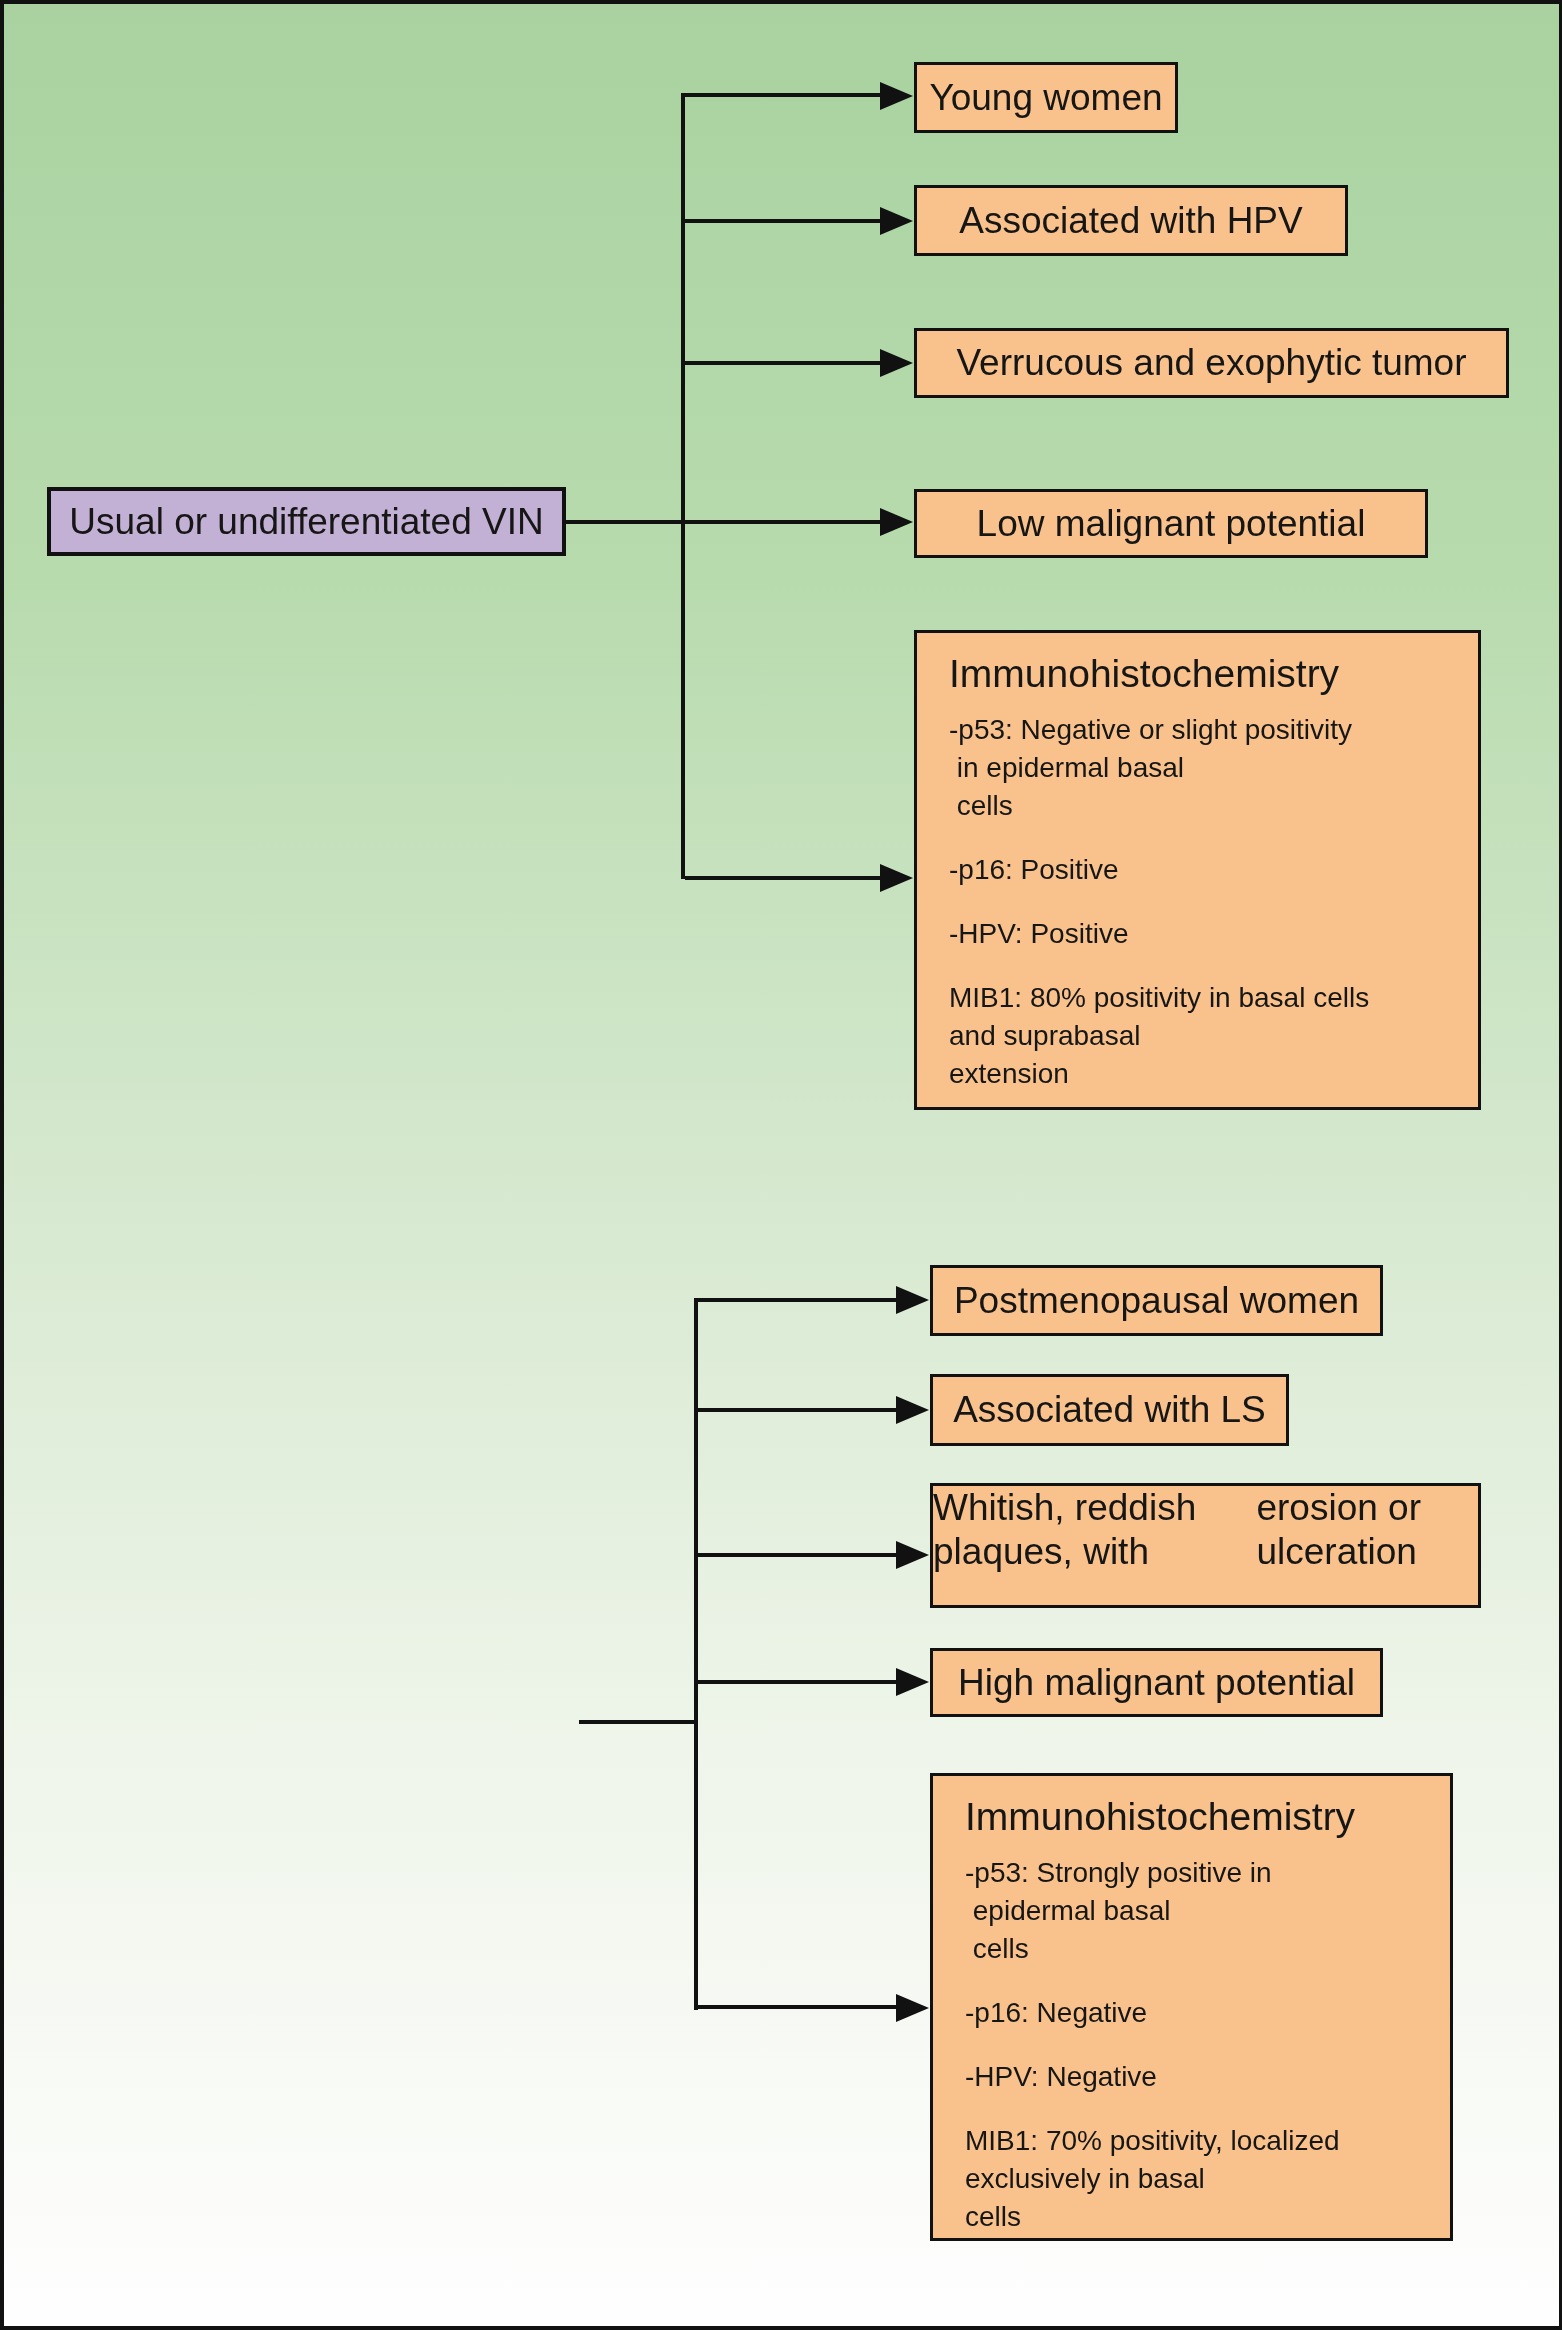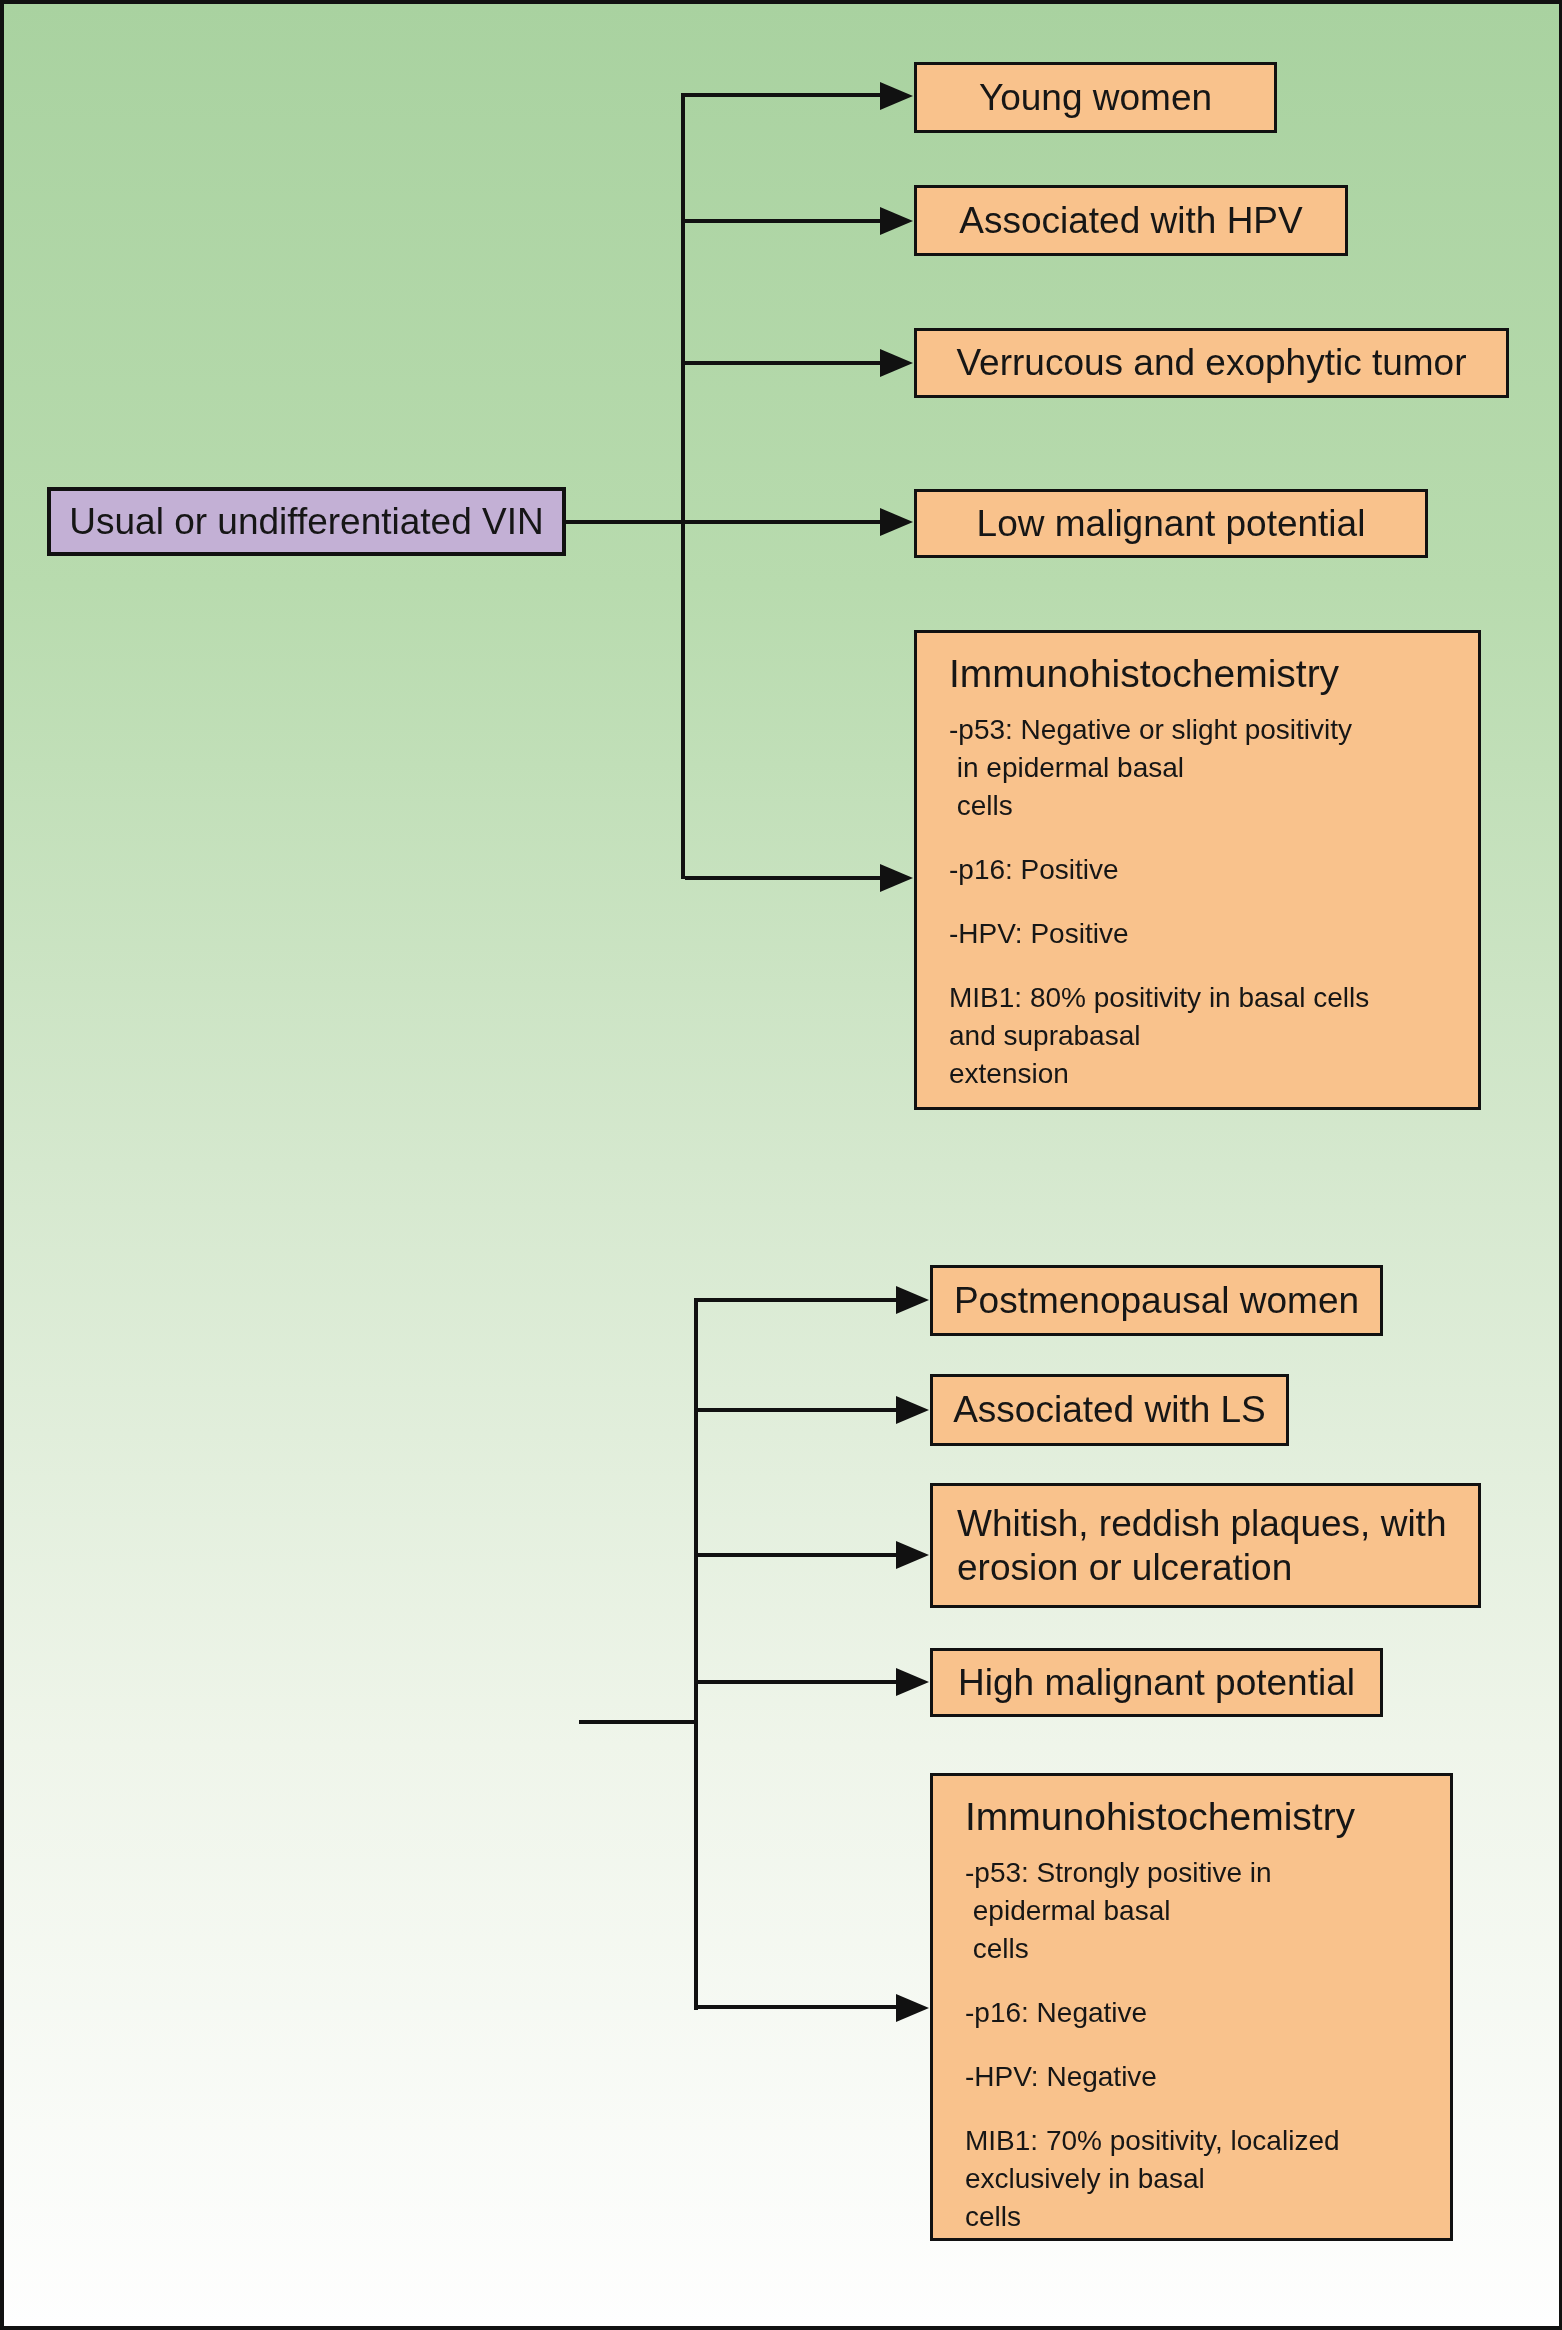--- a/index.html
+++ b/index.html
@@ -15,21 +15,21 @@
   body{width:1563px;height:2330px;position:relative;font-family:"Liberation Sans",sans-serif;color:var(--text);}
   .canvas{
     position:absolute;left:0;top:0;width:1563px;height:2330px;box-sizing:border-box;
     border:4.2px solid var(--ink);
     background:linear-gradient(to bottom,var(--bg-top) 0%,#b8dbae 25%,var(--bg-mid) 50%,#eff5ea 75%,var(--bg-bottom) 100%);
     overflow:hidden;
   }
   .node{position:absolute;box-sizing:border-box;display:flex;align-items:center;justify-content:center;text-align:center;}
   .obox{background:var(--orange);border:3.5px solid var(--ink);font-size:37px;line-height:44px;}
   .pbox{background:var(--purple);border:4.2px solid var(--ink);font-size:37px;}
-  .multiline{flex-direction:column;align-items:flex-start;justify-content:center;text-align:left;padding-left:24px;}
+  .multiline{flex-direction:row;align-items:flex-start;justify-content:center;text-align:left;}
   .immuno{display:block;text-align:left;padding:18px 12.5px 0 32px;overflow:hidden;}
   .immuno-title{font-size:39px;line-height:46px;margin:0 0 14px 0;}
   .igroup{margin:0 0 26px 0;}
   .iline{font-size:28px;line-height:38px;white-space:pre;}
   .line{position:absolute;background:var(--ink);}
   .h{height:4.2px;}
   .v{width:4.2px;}
   .arrow{position:absolute;width:0;height:0;border-top:14px solid transparent;border-bottom:14px solid transparent;border-left:33px solid var(--ink);}
 </style>
 </head>
@@ -49,21 +49,21 @@
   <div class="arrow" style="left:876px;top:78px"></div>
   <div class="arrow" style="left:876px;top:203px"></div>
   <div class="arrow" style="left:876px;top:345px"></div>
   <div class="arrow" style="left:876px;top:504px"></div>
   <div class="arrow" style="left:876px;top:860px"></div>
 
   <div class="node pbox" style="left:43px;top:483px;width:519px;height:69px">
     <span>Usual or undifferentiated VIN</span>
   </div>
 
-  <div class="node obox" style="left:910px;top:58px;width:363px;height:71px">
+  <div class="node obox" style="left:910px;top:58px;width:264px;height:71px">
     <span>Young women</span>
   </div>
 
   <div class="node obox" style="left:910px;top:181px;width:434px;height:71px">
     <span>Associated with HPV</span>
   </div>
 
   <div class="node obox" style="left:910px;top:324px;width:595px;height:70px">
     <span>Verrucous and exophytic tumor</span>
   </div>

